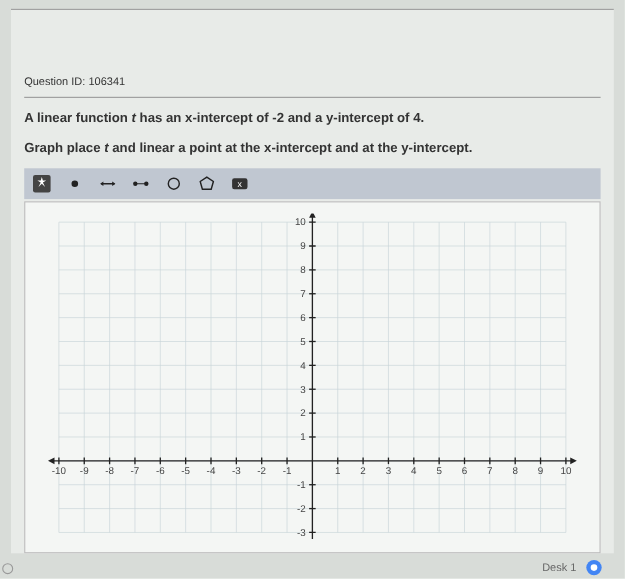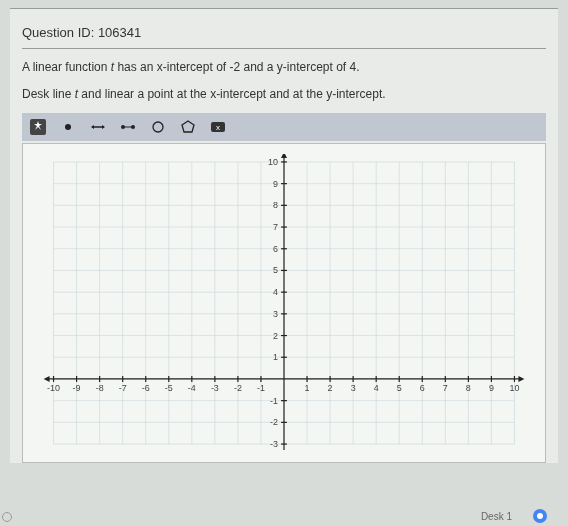--- a/index.html
+++ b/index.html
@@ -15,23 +15,24 @@
     .page {
       background: #e8ebe8;
       margin: 8px 10px;
       padding: 10px 12px 0 12px;
       border-top: 1px solid #999;
     }
     .qid {
       border-bottom: 1px solid #999;
       padding: 6px 0 8px 0;
       margin-bottom: 10px;
-      font-size: 13px;
-    }
-    .text-line { margin: 6px 0 10px 0; line-height: 1.4; }
+      font-size: 10px;
+      margin-top: 44px;
+    }
+    .text-line { margin: 6px 0 10px 0; line-height: 1.4; font-weight: bold; }
     .toolbar {
       background: #c0c7d1;
       padding: 6px 8px;
       display: flex;
       gap: 14px;
       align-items: center;
       height: 28px;
     }
     .tool {
       width: 16px; height: 16px;
@@ -52,42 +53,42 @@
       overflow: hidden;
     }
     svg.grid { width: 100%; height: 100%; }
     .tick-label { font-size: 9px; fill: #444; font-family: Arial; }
     .axis { stroke: #222; stroke-width: 1.2; }
     .grid-line { stroke: #c8d4d8; stroke-width: 0.6; }
     .arrow { fill: #222; }
     .footer {
       position: absolute;
       bottom: 2px; right: 20px;
-      display:flex; gap:20px; align-items:center;
+      display:flex; gap:8px; align-items:center;
       font-size: 10px; color:#666;justify-content:space-between;
     }
     .circle-ind {
       position:absolute; bottom:4px; left:2px;
       width:10px;height:10px;border:1.5px solid #999; border-radius:50%;
     }
   </style>
 </head>
 <body>
 
 <div class="page">
   <div class="qid">
     <span>Question ID:</span>
     <span>106341</span>
   </div>
 
   <p class="text-line">
     <span>A linear function </span><i>t</i><span> has an x-intercept of -2 and a y-intercept of 4.</span>
   </p>
   <p class="text-line">
-    <span>Desk line </span><i>t</i><span> and linear a point at the x-intercept and at the y-intercept.</span>
+    <span>Graph place </span><i>t</i><span> and linear a point at the x-intercept and at the y-intercept.</span>
   </p>
 
   <div class="toolbar">
     <div class="tool active">
       <svg width="12" height="12" viewBox="0 0 12 12">
           <path d="M6 0 L7 3 L10 3 L7 5 L9 9 L6 6 L3 9 L5 5 L2 3 L5 3 Z" fill="#fff"></path>
         </svg>
     </div>
     <div class="tool">
       <svg width="10" height="10">

